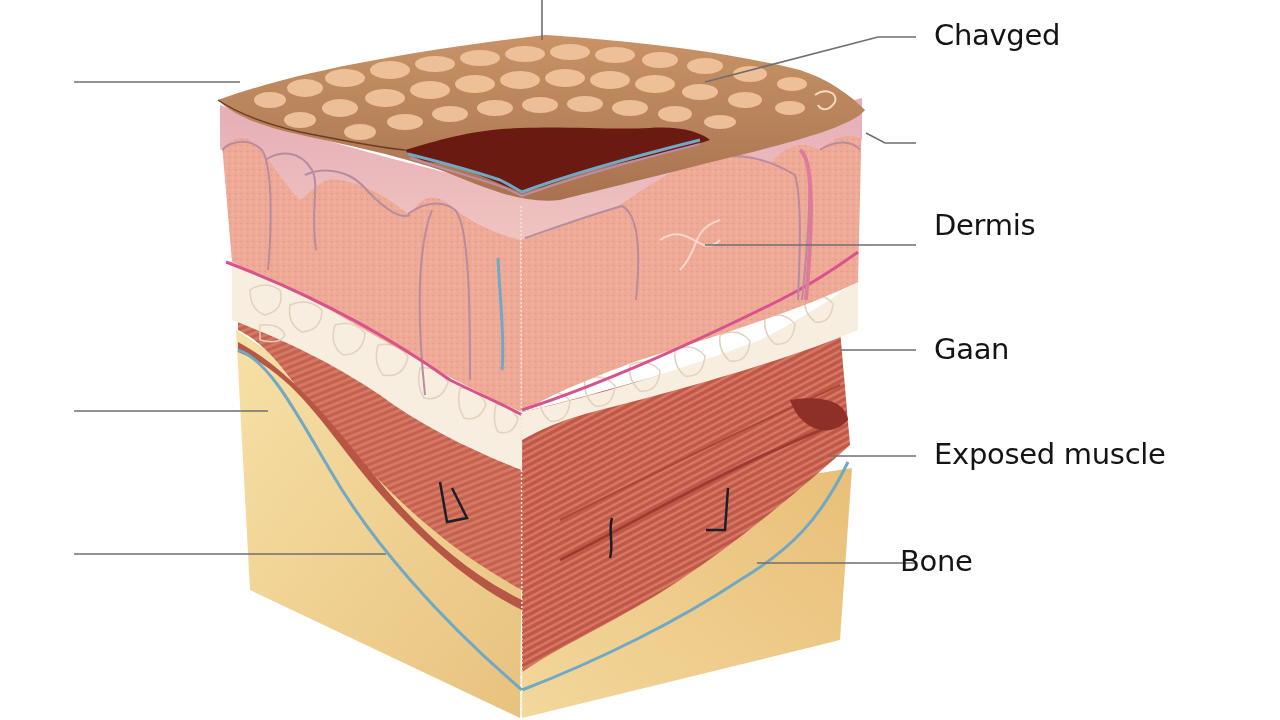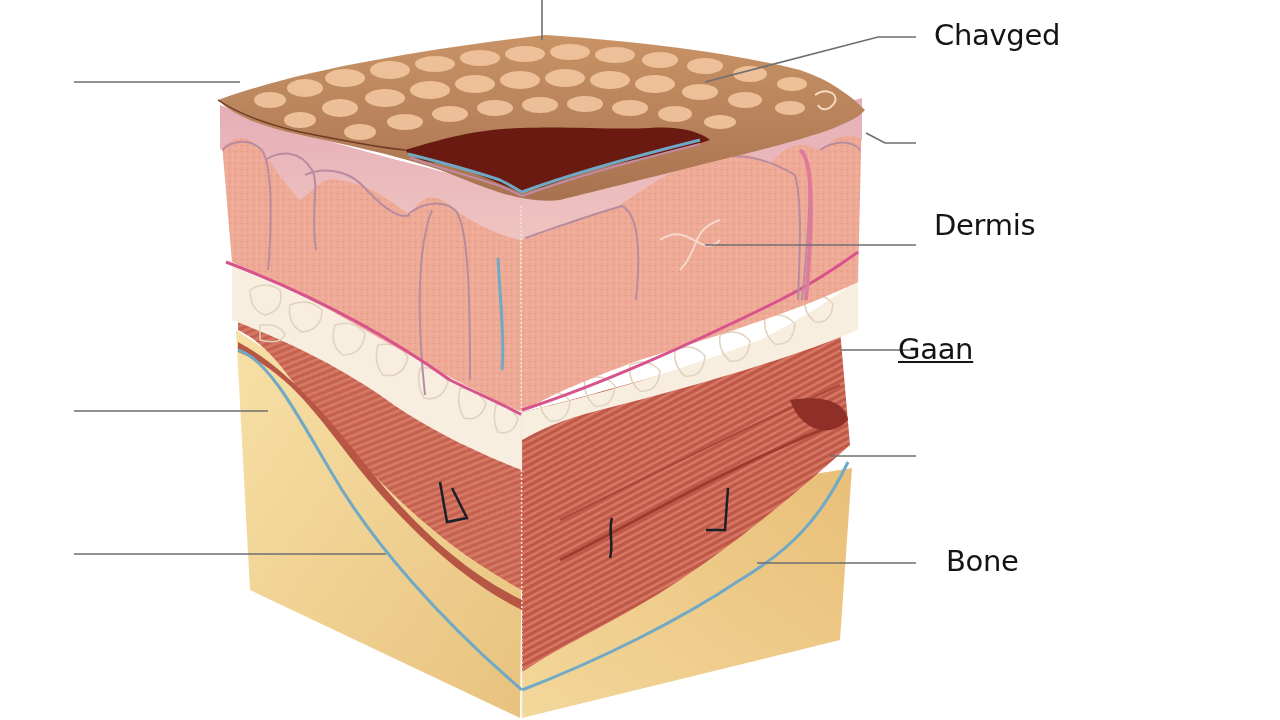--- a/index.html
+++ b/index.html
@@ -190,15 +190,16 @@
       <polyline points="916,143 885,143 866,133"></polyline>
       <line x1="916" y1="245" x2="705" y2="245"></line>
       <line x1="916" y1="350" x2="840" y2="350"></line>
       <line x1="916" y1="456" x2="830" y2="456"></line>
       <line x1="916" y1="563" x2="757" y2="563"></line>
     </g>
   </svg>
 
   <div class="label" style="left:934px; top:13px;">Chavged</div>
   <div class="label" style="left:934px; top:156px;margin-top:47px;">Dermis</div>
-  <div class="label" style="left:898px; top:327px;text-decoration:underline;">Gaan</div>
-  <div class="label" style="left:946px; top:539px;">Bone</div>
+  <div class="label" style="left:934px; top:327px;">Gaan</div>
+  <div class="label" style="left:934px; top:432px;">Exposed muscle</div>
+  <div class="label" style="left:900px; top:539px;">Bone</div>
 </div>
 
 </body></html>

